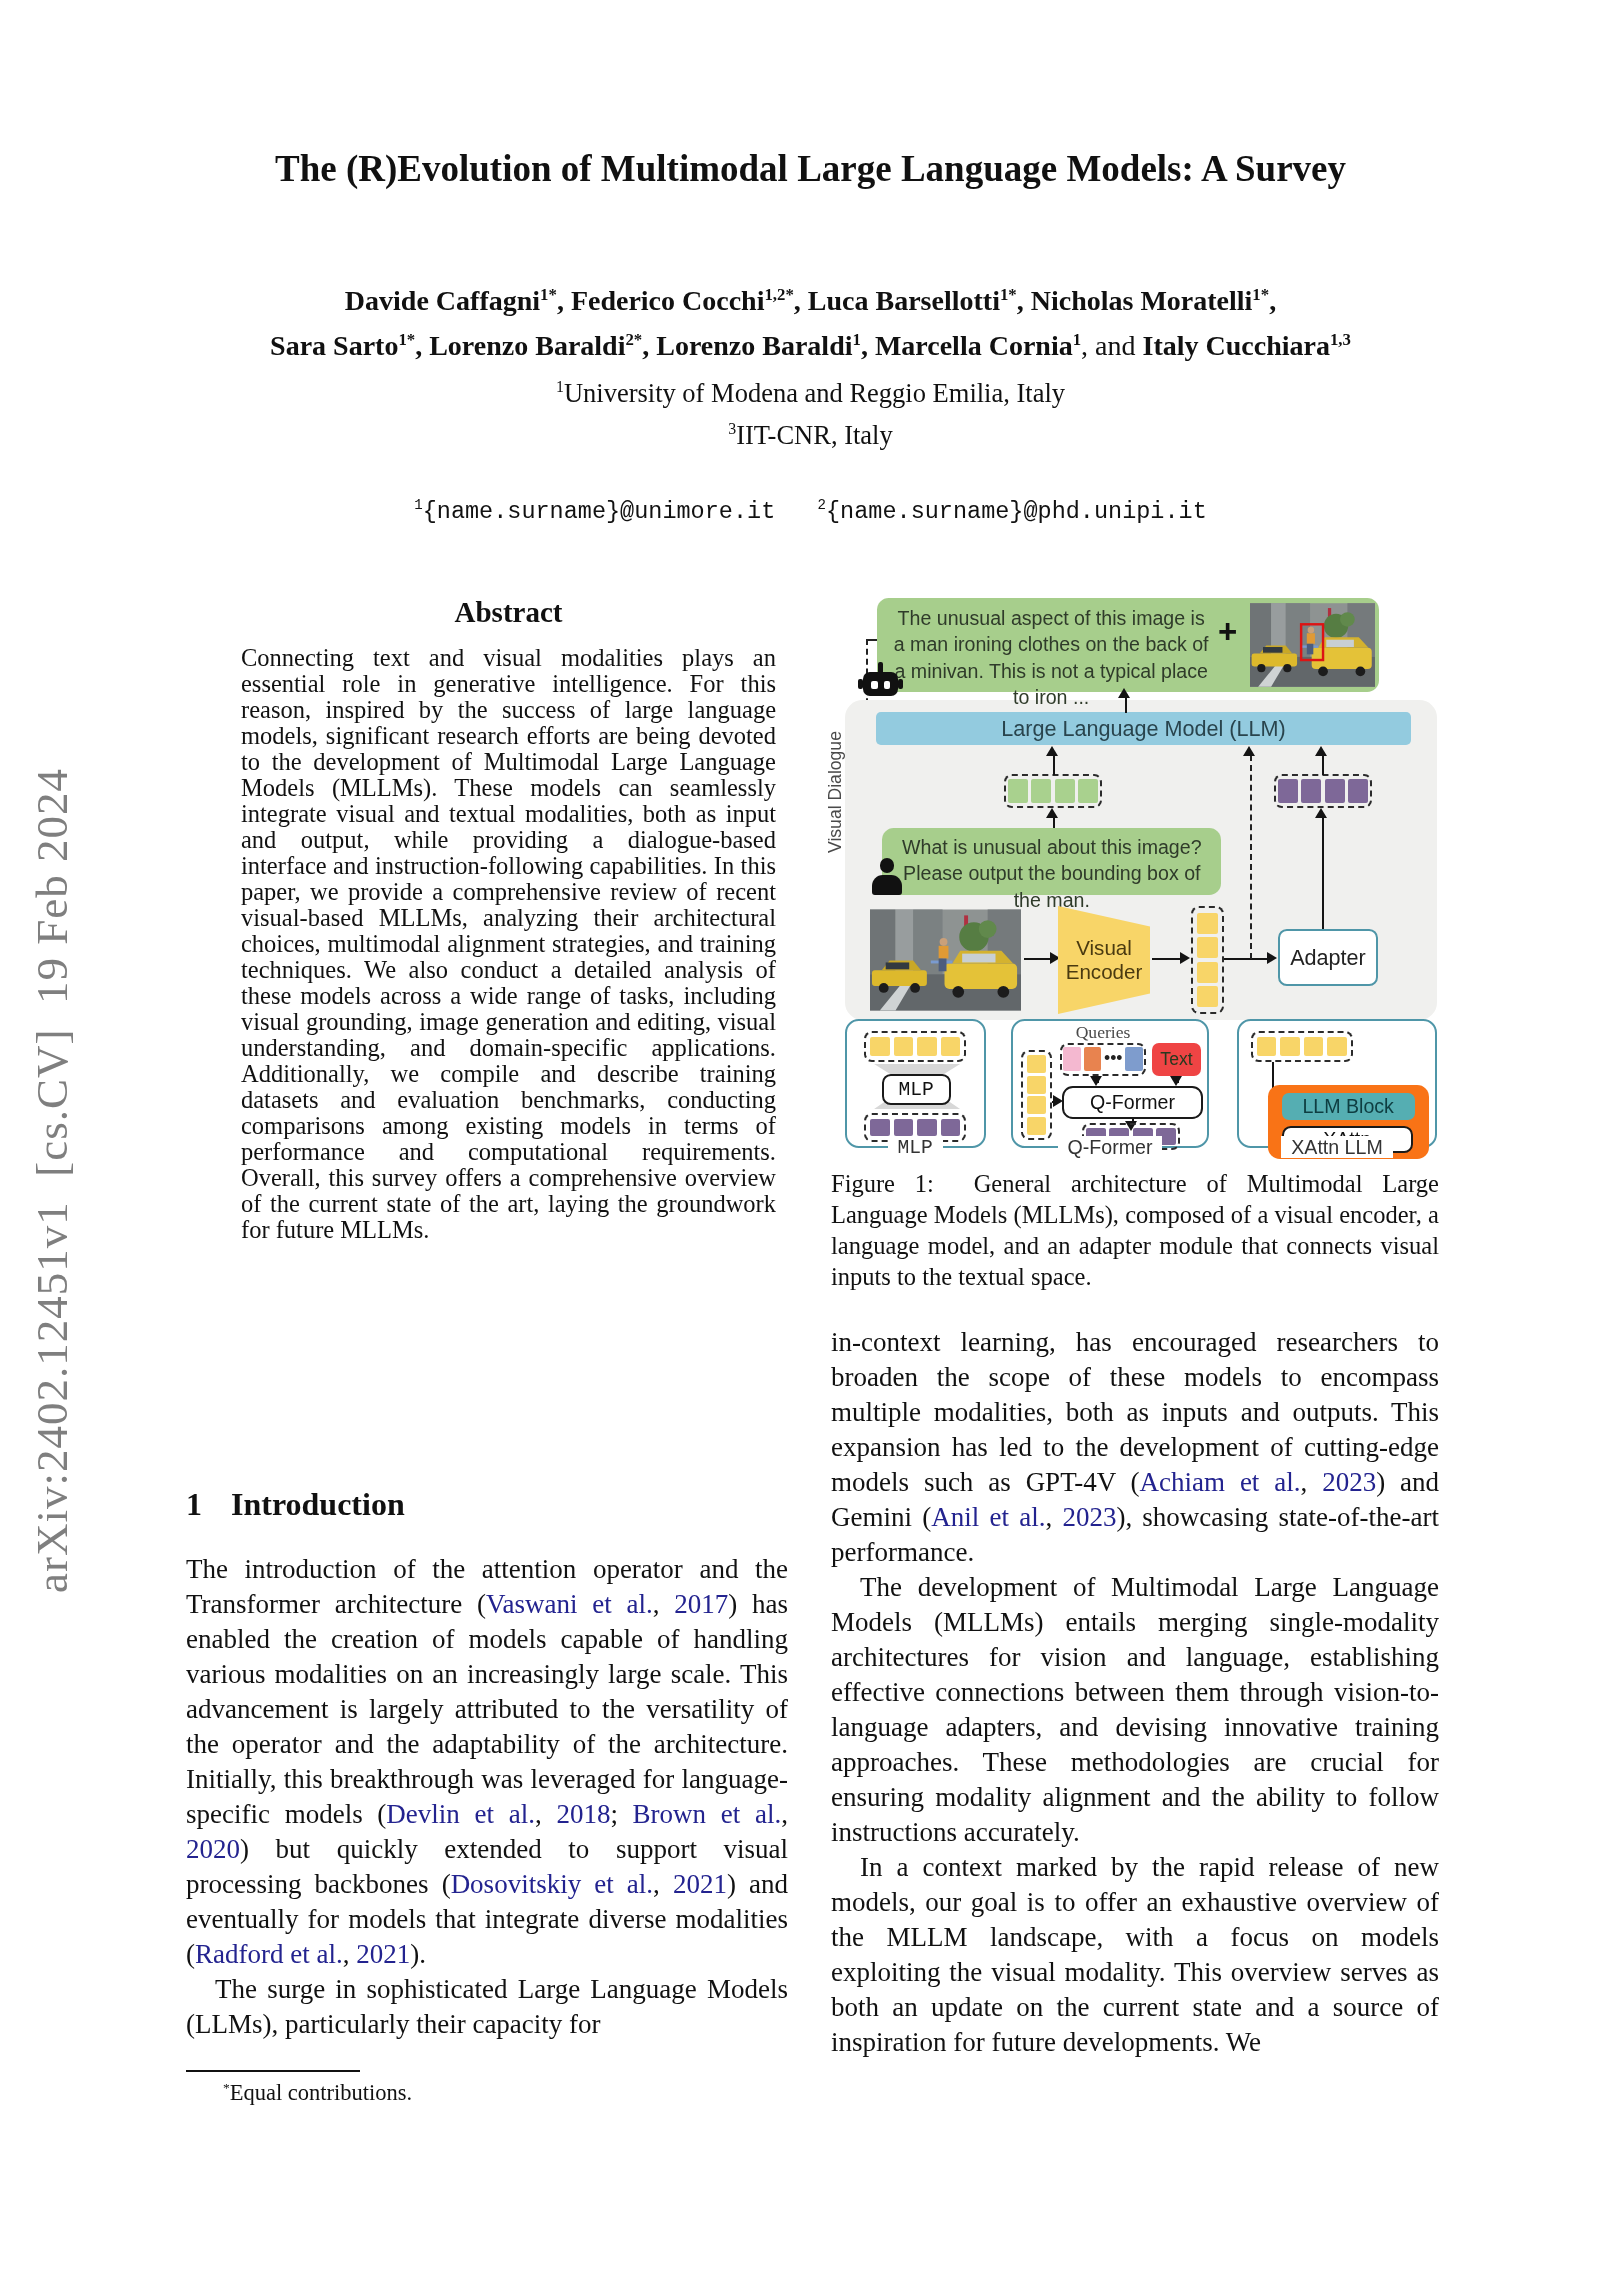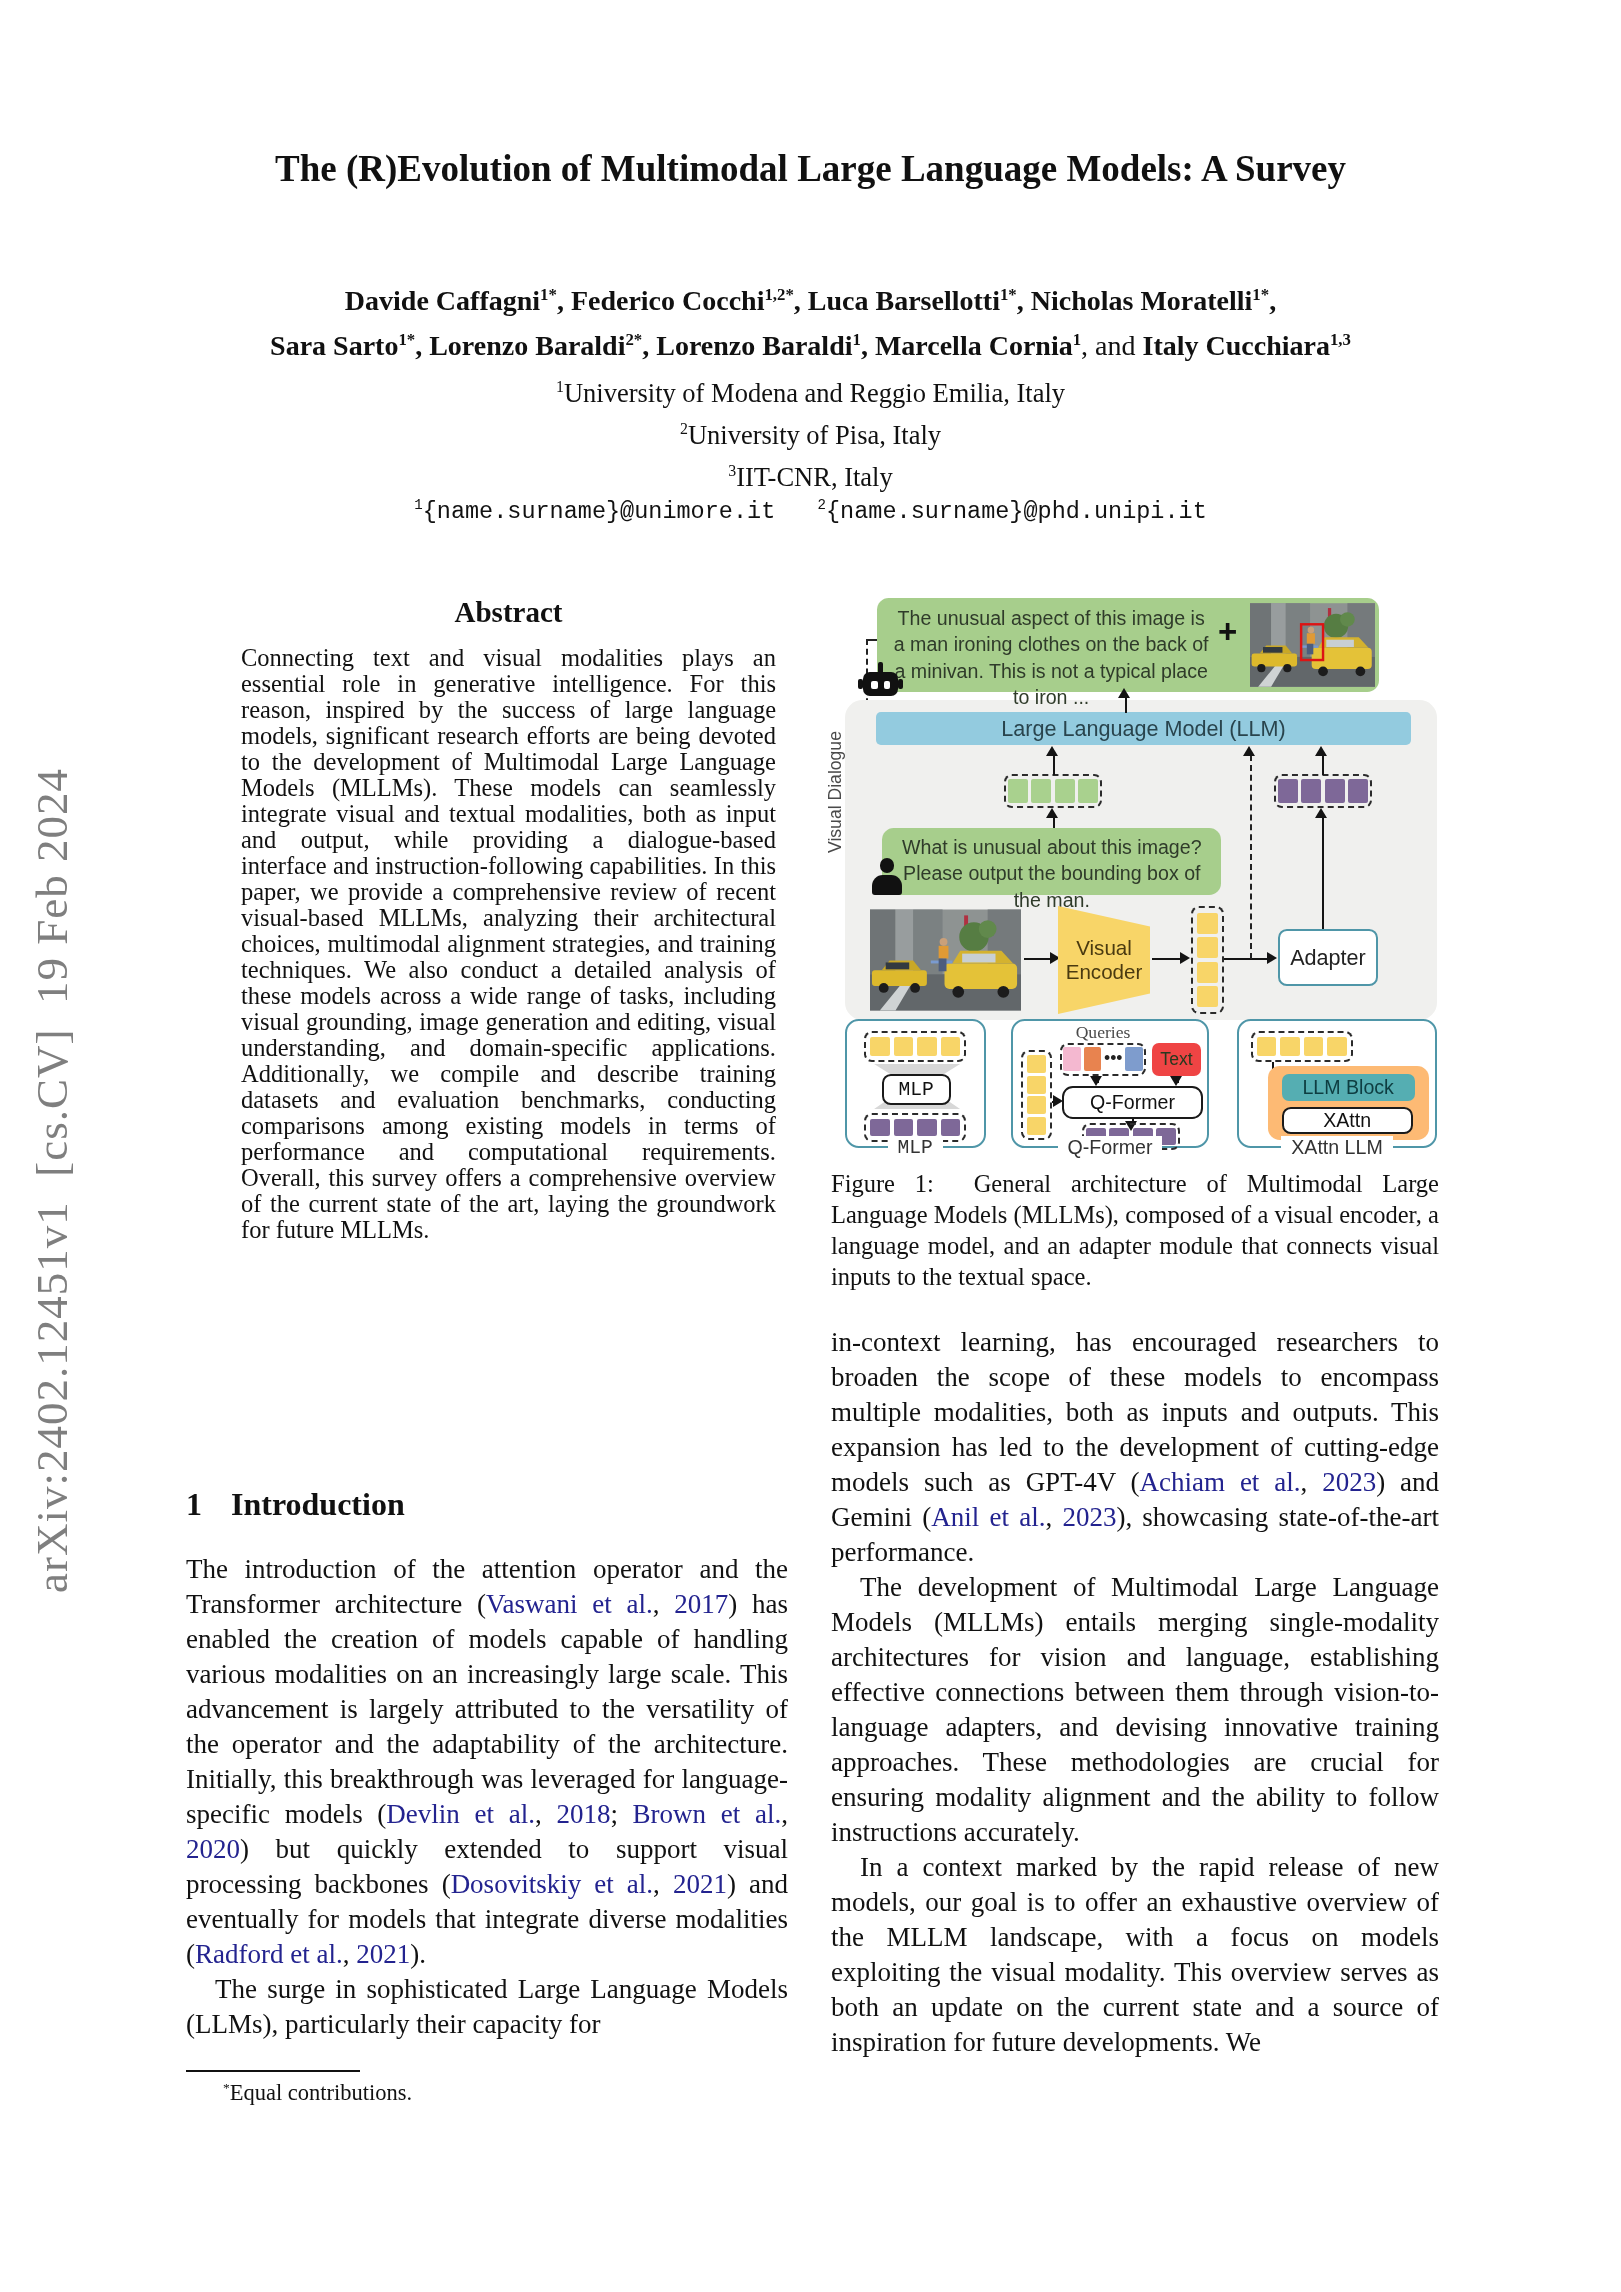--- a/index.html
+++ b/index.html
@@ -77,21 +77,21 @@
            border:2.5px solid #4f96a8;border-radius:8.8px;display:flex;align-items:center;
            justify-content:center;font-size:21.6px;color:#222;}
   .fig-panel{position:absolute;background:#fff;border:2.5px solid #4f96a8;border-radius:13.7px;}
   .panel-label{position:absolute;left:0;right:0;bottom:-12.7px;text-align:center;
                font-size:19.6px;color:#333;}
   .panel-label span{background:#fff;padding:0 9.8px;}
   .wbox{position:absolute;background:#fff;border:2.5px solid #1a1a1a;border-radius:8.8px;
         display:flex;align-items:center;justify-content:center;font-size:19.6px;color:#111;}
   .hourglass{position:absolute;left:27.4px;top:43px;width:86px;height:45px;background:#d8d8d8;
              clip-path:polygon(0 0,100% 0,60% 48%,100% 100%,0 100%,40% 48%);}
-  .xa-wrap{position:absolute;left:29px;top:45px;width:161px;height:74px;background:#fdba74;
+  .xa-wrap{position:absolute;left:29px;top:64px;width:161px;height:74px;background:#f97316;
            border-radius:11.8px;}
   .llm-block{position:absolute;left:13.7px;top:7.8px;width:133px;height:27.4px;background:#55aeb2;
              border-radius:6.9px;display:flex;align-items:center;justify-content:center;
              font-size:19.6px;color:#0e3d41;}
   .xattn-box{position:absolute;left:13.7px;top:41px;width:131px;height:27.4px;}
   .fig-sub{position:absolute;font-size:17.6px;color:#4a4a4a;text-align:center;}
   .plus{position:absolute;left:341px;top:21.6px;font-size:33px;font-weight:700;color:#111;}
   
   .robot{position:absolute;left:29px;top:76px;width:41px;height:35px;}
   .r-ant{position:absolute;left:17.6px;top:0;width:5.9px;height:11.8px;background:#111;border-radius:2px;}
@@ -113,21 +113,20 @@
 
   <h1 class="title">The (R)Evolution of Multimodal Large Language Models: A Survey</h1>
 
   <div class="authors">
     <div><span>Davide Caffagni</span><sup>1*</sup><span>, Federico Cocchi</span><sup>1,2*</sup><span>, Luca Barsellotti</span><sup>1*</sup><span>, Nicholas Moratelli</span><sup>1*</sup><span>,</span></div>
     <div><span>Sara Sarto</span><sup>1*</sup><span>, Lorenzo Baraldi</span><sup>2*</sup><span>, Lorenzo Baraldi</span><sup>1</sup><span>, Marcella Cornia</span><sup>1</sup><span class="plain">,  and  </span><span>Italy Cucchiara</span><sup>1,3</sup></div>
   </div>
 
   <div class="affils">
     <div><sup>1</sup><span>University of Modena and Reggio Emilia, Italy</span></div>
-    <div><sup>2</sup><span>University of Pisa, Italy</span></div>
     <div><sup>3</sup><span>IIT-CNR, Italy</span></div>
   </div>
 
   <div class="emails"><sup>1</sup><span>{name.surname}@unimore.it</span><span>   </span><sup>2</sup><span>{name.surname}@phd.unipi.it</span></div>
 
   <div class="abs-h">Abstract</div>
   <div class="abs-b">Connecting text and visual modalities plays an essential role in generative intelligence. For this reason, inspired by the success of large language models, significant research efforts are being devoted to the development of Multimodal Large Language Models (MLLMs). These models can seamlessly integrate visual and textual modalities, both as input and output, while providing a dialogue-based interface and instruction-following capabilities. In this paper, we provide a comprehensive review of recent visual-based MLLMs, analyzing their architectural choices, multimodal alignment strategies, and training techniques. We also conduct a detailed analysis of these models across a wide range of tasks, including visual grounding, image generation and editing, visual understanding, and domain-specific applications. Additionally, we compile and describe training datasets and evaluation benchmarks, conducting comparisons among existing models in terms of performance and computational requirements. Overall, this survey offers a comprehensive overview of the current state of the art, laying the groundwork for future MLLMs.</div>
 
   <h2 class="sec-h">
     <span class="sec-num">1</span><span>Introduction</span>

